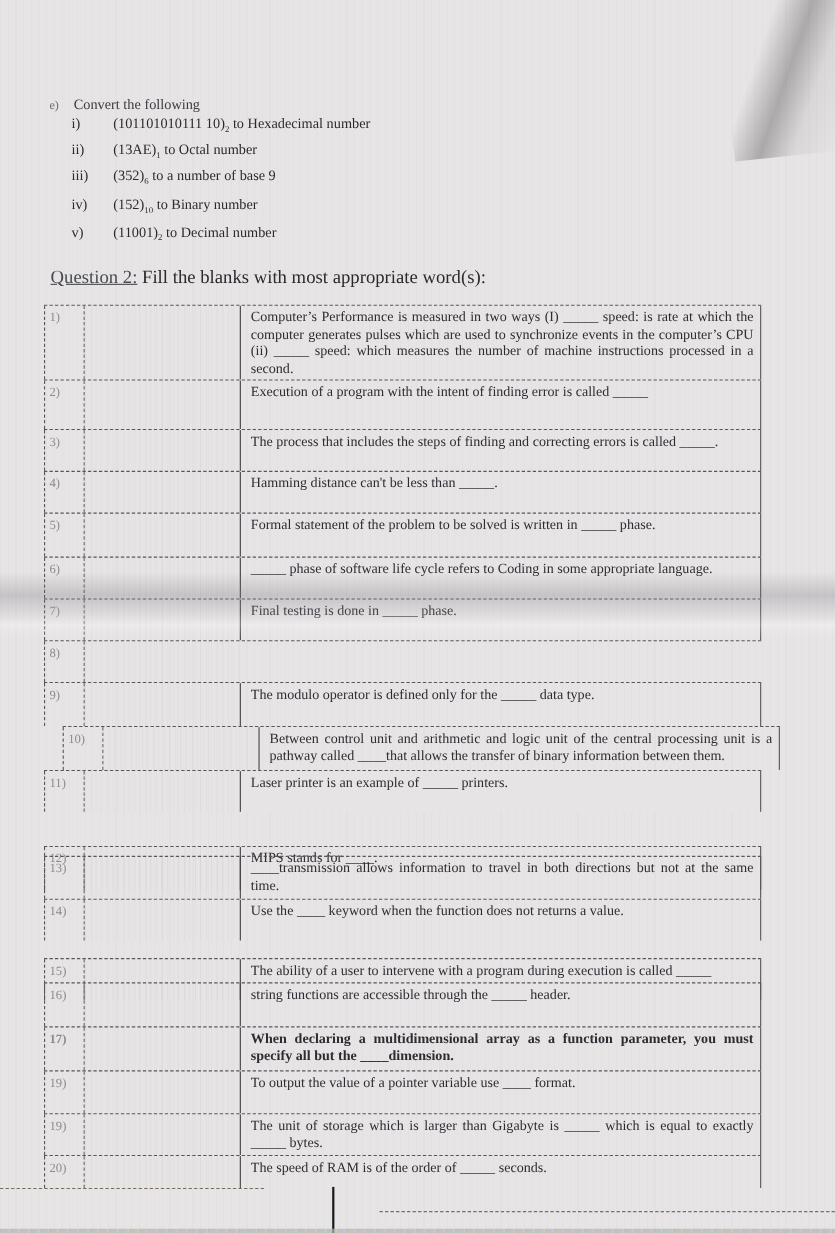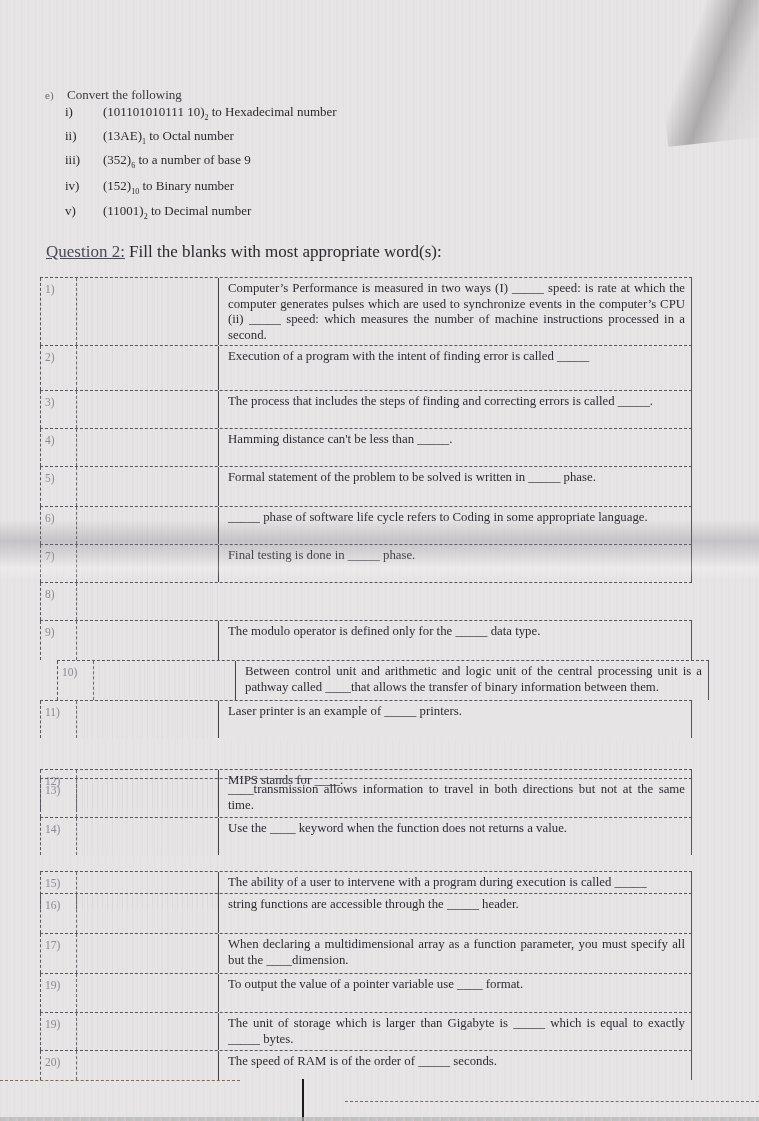--- a/index.html
+++ b/index.html
@@ -258,21 +258,21 @@
     <div class="row" style="top:578px;height:38px;margin-top:16px;">
       <div class="num">15)</div>
       <div class="blank-col"></div>
       <div class="question">The ability of a user to intervene with a program during execution is called _____</div>
     </div>
     <div class="row" style="top:616px;height:40px;font-family:Liberation Serif, serif;">
       <div class="num">16)</div>
       <div class="blank-col"></div>
       <div class="question">string functions are accessible through the _____ header.</div>
     </div>
-    <div class="row" style="top:656px;height:40px;">
+    <div class="row" style="top:656px;height:40px;font-weight:bold;">
       <div class="num">17)</div>
       <div class="blank-col"></div>
       <div class="question">When declaring a multidimensional array as a function parameter, you must specify all but the ____dimension.</div>
     </div>
     <div class="row" style="top:696px;height:39px;">
       <div class="num">19)</div>
       <div class="blank-col"></div>
       <div class="question">To output the value of a pointer variable use ____ format.</div>
     </div>
     <div class="row" style="top:735px;height:38px;">

